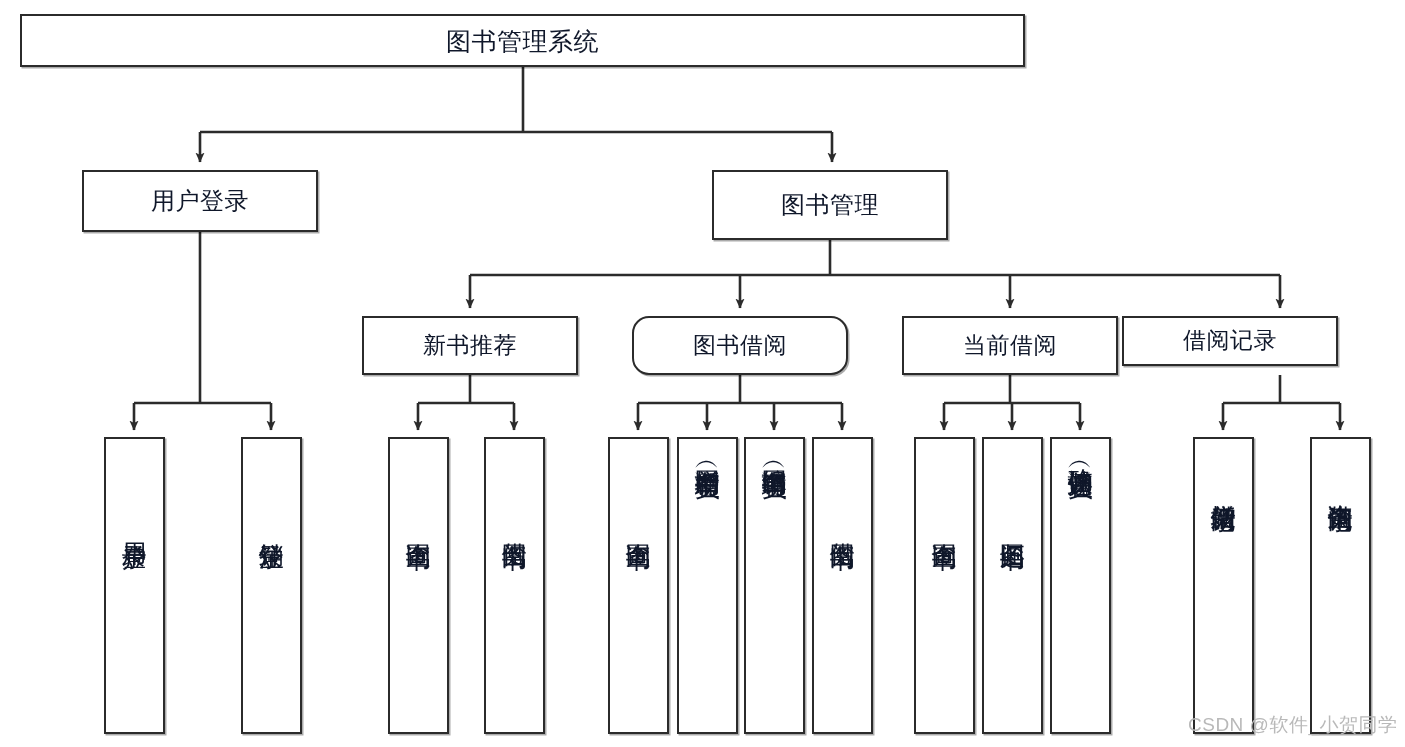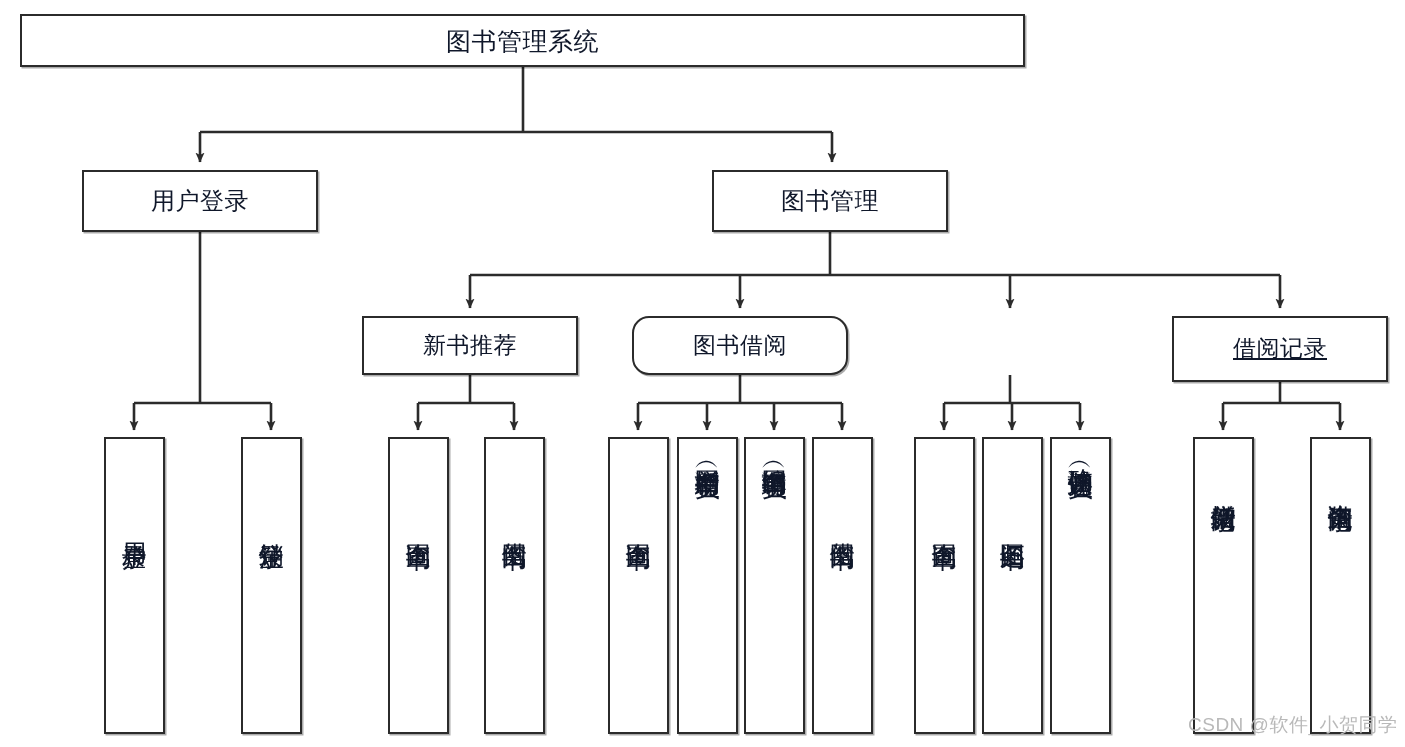--- a/index.html
+++ b/index.html
@@ -128,31 +128,34 @@
     </g>
   </svg>
 
   <div class="node root" style="left:20px; top:14px; width:1005px; height:53px;">
     <span class="label">图书管理系统</span>
   </div>
 
   <div class="node lvl2" style="left:82px; top:170px; width:236px; height:62px;">
     <span class="label">用户登录</span>
   </div>
-  <div class="node lvl2" style="left:712px; top:170px; width:236px; height:62px;">
+  <div class="node lvl2" style="left:712px; top:170px; width:236px; height:70px;">
     <span class="label">图书管理</span>
   </div>
 
   <div class="node lvl3" style="left:362px; top:316px; width:216px; height:59px;">
     <span class="label">新书推荐</span>
   </div>
   <div class="node lvl3" style="left:632px; top:316px; width:216px; height:59px;border-radius:17px;">
     <span class="label">图书借阅</span>
   </div>
-  <div class="node lvl3" style="left:1172px; top:316px; width:216px; height:66px;text-decoration:underline;">
+  <div class="node lvl3" style="left:902px; top:316px; width:216px; height:59px;">
+    <span class="label">当前借阅</span>
+  </div>
+  <div class="node lvl3" style="left:1122px; top:316px; width:216px; height:50px;">
     <span class="label">借阅记录</span>
   </div>
 
   <div class="node leaf mid" style="left:104px; top:437px; width:61px; height:297px;">
     <span class="label">用户登录</span>
   </div>
   <div class="node leaf mid" style="left:241px; top:437px; width:61px; height:297px;">
     <span class="label">注销登录</span>
   </div>
 

